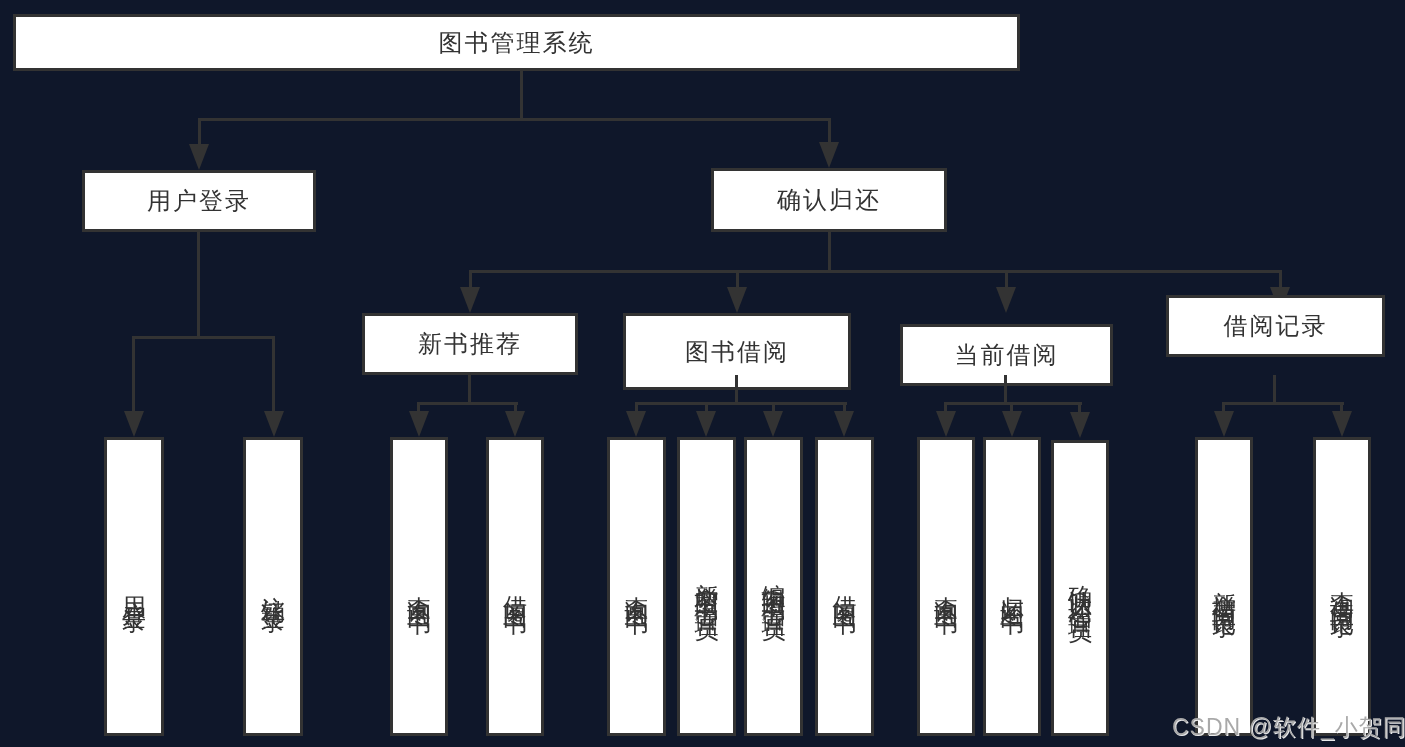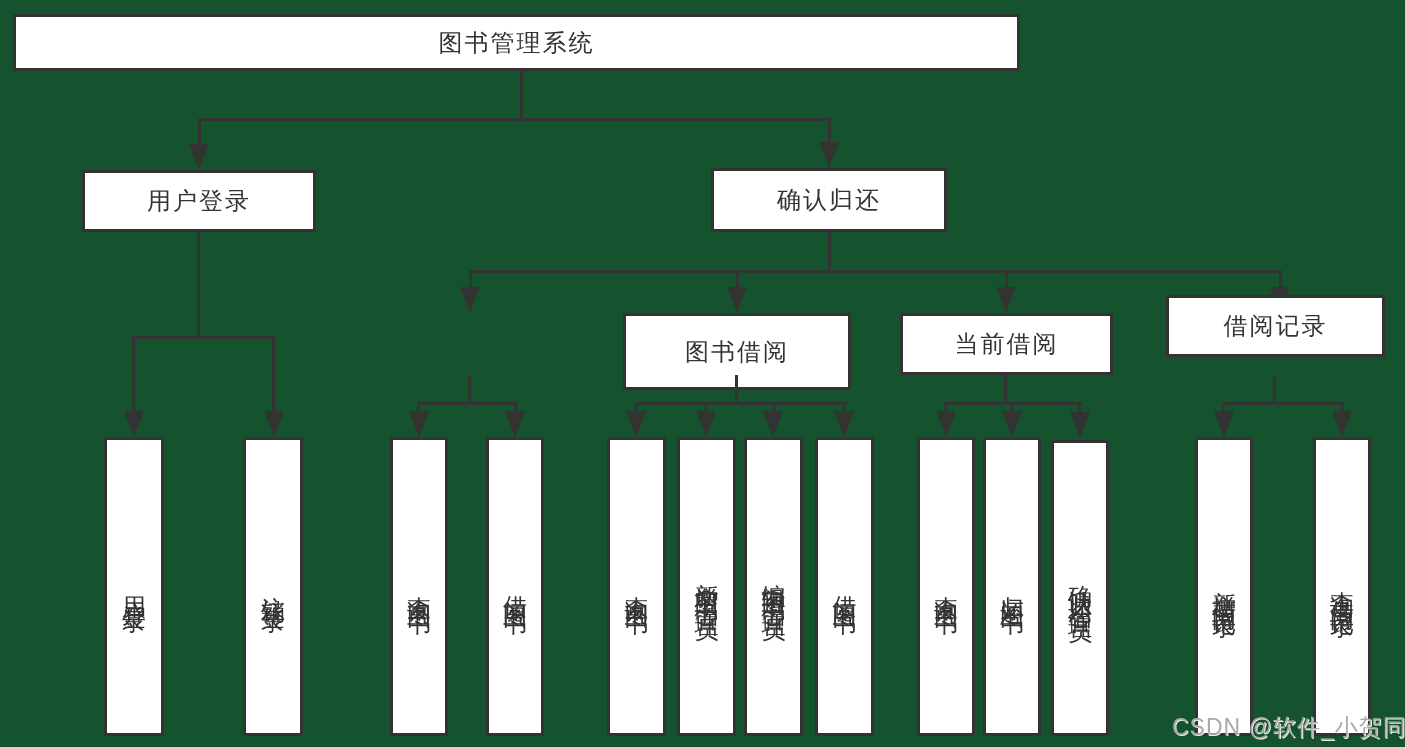--- a/index.html
+++ b/index.html
@@ -4,21 +4,21 @@
 <style>
   html, body { margin: 0; padding: 0; }
   body {
     font-family: "Liberation Sans", sans-serif;
     background: #ffffff;
   }
   #canvas {
     position: relative;
     width: 1405px;
     height: 747px;
-    background: #14532d;
+    background: #0f172a;
     overflow: hidden;
   }
   .box {
     position: absolute;
     box-sizing: border-box;
     border: 3px solid #333333;
     background: #ffffff;
     color: #333333;
     display: flex;
     align-items: center;
@@ -84,22 +84,23 @@
   <div class="ln" style="left:469px; top:270px; width:813px; height:3px;"></div>
   <div class="ln" style="left:469px;  top:273px; width:3px; height:16px;"></div>
   <div class="ln" style="left:736px;  top:273px; width:3px; height:16px;"></div>
   <div class="ln" style="left:1005px; top:273px; width:3px; height:16px;"></div>
   <div class="ln" style="left:1279px; top:273px; width:3px; height:16px;"></div>
   <div class="arw" style="left:460px;  top:287px;"></div>
   <div class="arw" style="left:727px;  top:287px;"></div>
   <div class="arw" style="left:996px;  top:287px;"></div>
   <div class="arw" style="left:1270px; top:287px;"></div>
 
+  <div class="box hbox" style="left:362px; top:313px; width:216px; height:62px;">新书推荐</div>
   <div class="box hbox" style="left:623px; top:313px; width:228px; height:77px;">图书借阅</div>
-  <div class="box hbox" style="left:900px; top:313px; width:213px; height:62px;">当前借阅</div>
+  <div class="box hbox" style="left:900px; top:324px; width:213px; height:62px;">当前借阅</div>
   <div class="box hbox" style="left:1166px; top:295px; width:219px; height:62px;">借阅记录</div>
 
   <div class="ln" style="left:468px; top:375px; width:3px; height:29px;"></div>
   <div class="ln" style="left:417px; top:402px; width:101px; height:3px;"></div>
   <div class="ln" style="left:417px; top:405px; width:3px; height:8px;"></div>
   <div class="ln" style="left:514px; top:405px; width:3px; height:8px;"></div>
   <div class="arw" style="left:409px; top:411px;"></div>
   <div class="arw" style="left:505px; top:411px;"></div>
 
   <div class="ln" style="left:735px; top:375px; width:3px; height:29px;"></div>

